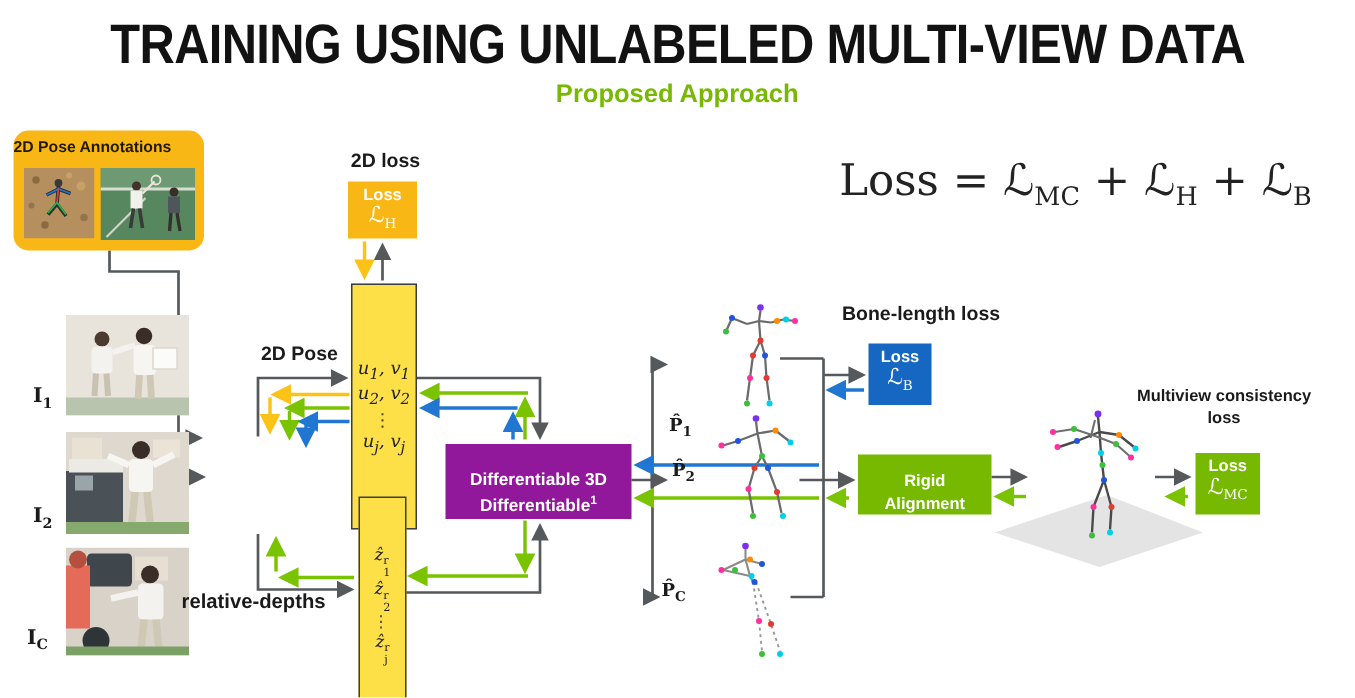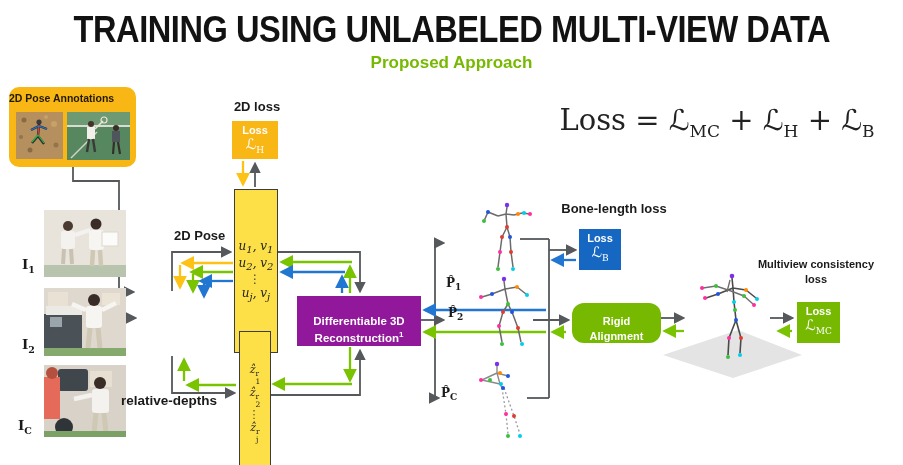--- a/index.html
+++ b/index.html
@@ -21,21 +21,21 @@
   .annbox .t{padding-top:5px;font-size:10.5px;font-weight:700;color:#221a00;}
   .ilabel{font-family:"DejaVu Serif","DejaVu Sans",serif;font-weight:700;font-size:13.5px;z-index:3;margin-top:24px;}
   .ilabel sub{font-size:9.5px;}
   .trap{left:140px;top:283px;width:75px;height:80px;background:#91189a;z-index:3;
      clip-path:polygon(0% 0%,100% 21%,100% 80%,0% 100%);
      display:flex;align-items:center;justify-content:center;text-align:center;
      color:#fff;font-size:11px;font-weight:700;line-height:1.3;white-space:pre-line;}
   .blk{z-index:3;display:flex;flex-direction:column;align-items:center;justify-content:flex-end;
      color:#fff;font-weight:700;text-align:center;}
   .recon{left:297px;top:296px;width:124px;height:50px;background:#91189a;font-size:11.5px;line-height:1.35;}
-  .rigid{left:572px;top:303px;width:89px;height:40px;background:#76b900;font-size:11px;line-height:1.3;white-space:pre-line;border-radius:12px;}
+  .rigid{left:572px;top:303px;width:89px;height:40px;background:#76b900;font-size:11px;line-height:1.3;white-space:pre-line;}
   .lossbox{z-index:3;color:#fff;text-align:center;}
   .lossbox .w{font-size:11px;font-weight:700;line-height:1.15;padding-top:3px;}
   .lossbox .s{font-family:"DejaVu Serif","DejaVu Sans",serif;font-size:14.5px;line-height:1.0;}
   .lossbox .s sub{font-size:9px;}
   .lb-h{left:232px;top:121px;width:46px;height:38px;background:#f9b715;}
   .lb-b{left:579px;top:229px;width:42px;height:41px;background:#1567c2;}
   .lb-mc{left:797px;top:302px;width:43px;height:41px;background:#76b900;}
   .vbox{z-index:3;background:#fde047;border:1.5px solid #3d3d3d;display:flex;flex-direction:column;
      align-items:center;justify-content:center;
      font-family:"DejaVu Serif","DejaVu Sans",serif;font-style:italic;color:#222;}
@@ -242,21 +242,21 @@
         </span></div>
     <div class="dots">⋮</div>
     <div><span>ẑ</span><span class="substack">
           <span>r</span>
           <span>j</span>
         </span></div>
   </div>
 
   <div class="blk recon box">
     <div>Differentiable 3D</div>
-    <div><span>Reconstruction</span><sup style="font-size:8px;">1</sup></div>
+    <div><span>Differentiable</span><sup style="font-size:8px;">1</sup></div>
   </div>
 
   <div class="abs lbl plabel" style="left:446px;top:228px;margin-top:48px;">
     <span>P̂</span><sub>1</sub>
   </div>
   <div class="abs lbl plabel" style="left:448px;top:306px;">
     <span>P̂</span><sub>2</sub>
   </div>
   <div class="abs lbl plabel" style="left:441px;top:386px;">
     <span>P̂</span><sub>C</sub>

